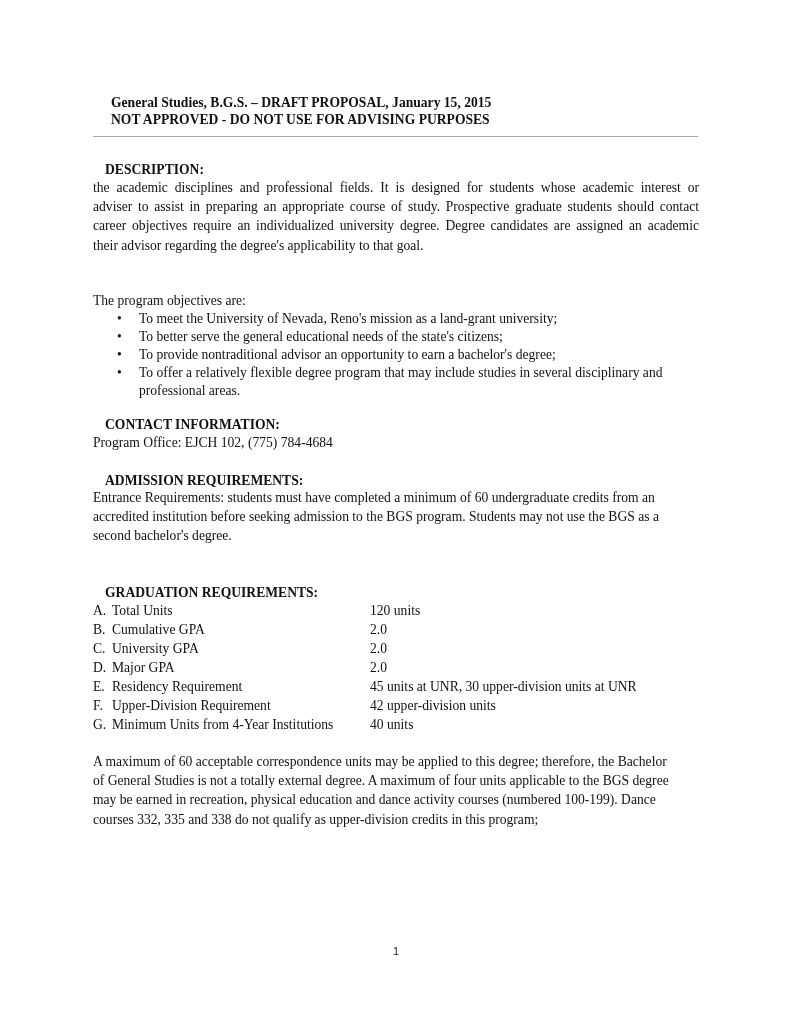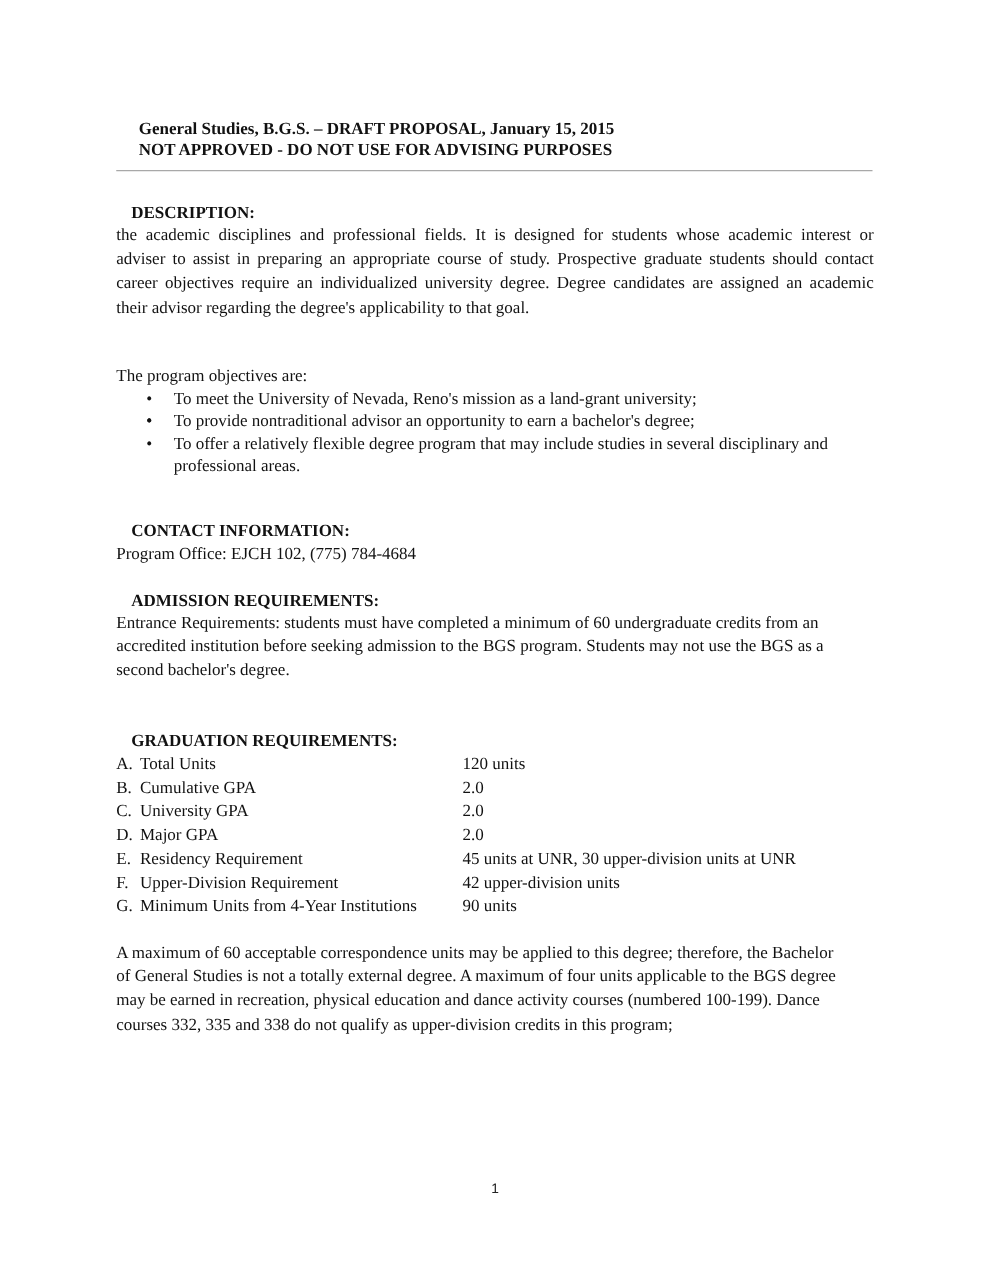--- a/index.html
+++ b/index.html
@@ -43,20 +43,21 @@
   </div>
 
   <div class="para" style="top:291px">The program objectives are:</div>
   <ul class="bullets">
     <li>
       <span class="dot">•</span>
       <span>To meet the University of Nevada, Reno's mission as a land-grant university;</span>
     </li>
     <li>
       <span class="dot">•</span>
+      <span>To better serve the general educational needs of the state's citizens;</span>
     </li>
     <li>
       <span class="dot">•</span>
       <span>To provide nontraditional advisor an opportunity to earn a bachelor's degree;</span>
     </li>
     <li style="width:527px">
       <span class="dot">•</span>
       <span>To offer a relatively flexible degree program that may include studies in several disciplinary and professional areas.</span>
     </li>
   </ul>
@@ -99,21 +100,21 @@
       <span class="value">45 units at UNR, 30 upper-division units at UNR</span>
     </div>
     <div class="req">
       <span class="letter">F.</span>
       <span class="label">Upper-Division Requirement</span>
       <span class="value">42 upper-division units</span>
     </div>
     <div class="req">
       <span class="letter">G.</span>
       <span class="label">Minimum Units from 4-Year Institutions</span>
-      <span class="value">90 units</span>
+      <span class="value">40 units</span>
     </div>
   </div>
 
   <div class="para" style="top:752px">
     <span class="line">A maximum of 60 acceptable correspondence units may be applied to this degree; therefore, the Bachelor</span>
     <span class="line">of General Studies is not a totally external degree. A maximum of four units applicable to the BGS degree</span>
     <span class="line">may be earned in recreation, physical education and dance activity courses (numbered 100-199). Dance</span>
     <span class="line">courses 332, 335 and 338 do not qualify as upper-division credits in this program;</span>
   </div>
 </div>

